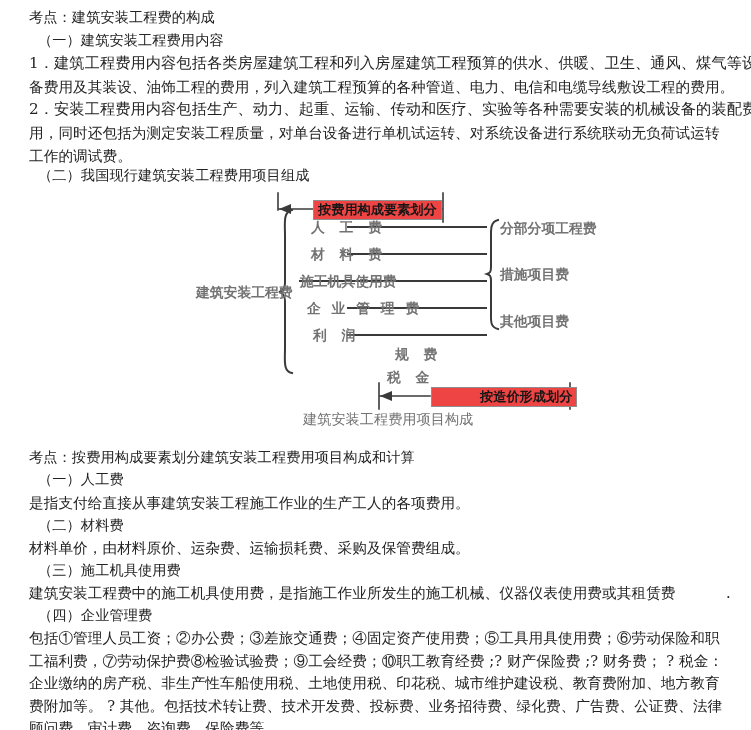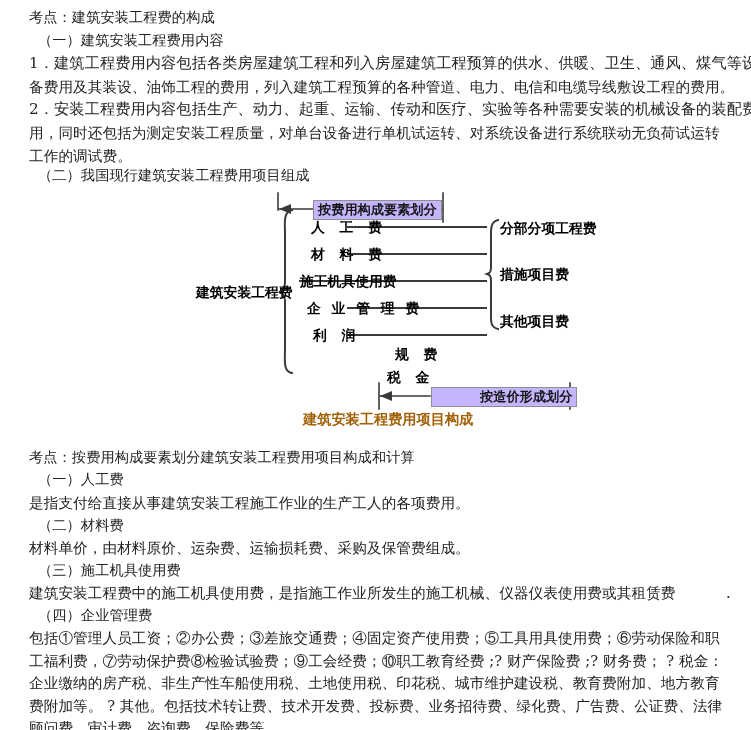--- a/index.html
+++ b/index.html
@@ -40,47 +40,47 @@
     left: 0px;
     top: 183px;
     width: 751px;
     height: 250px;
   }
   #diagram svg { display: block; }
   .d-label {
     position: absolute;
     font-size: 13.8px;
     line-height: 16px;
-    color: #000000;
+    color: #737373;
     white-space: nowrap;
     font-family: "DejaVu Sans", "Liberation Sans", sans-serif;
     font-weight: 700;
   }
   .d-label.spaced { letter-spacing: 5px; }
   .d-label.spaced2 { letter-spacing: 3px; }
   .d-boxlabel {
     position: absolute;
     font-size: 13.2px;
     line-height: 15px;
     color: #161616;
     white-space: nowrap;
     font-family: "DejaVu Sans", "Liberation Sans", sans-serif;
     font-weight: 700;
-    background: #c4b5fd;
+    background: #ef4444;
     border: 1px solid #8e8e8e;
     padding: 1px 4px 2px 4px;
     box-sizing: border-box;
   }
   .d-caption {
     position: absolute;
     font-size: 14.2px;
-    color: #a16207;
+    color: #737373;
     white-space: nowrap;
     font-family: "DejaVu Sans", "Liberation Sans", sans-serif;
-    font-weight: 700;
+    font-weight: 400;
   }
 </style>
 </head>
 <body>
 
 <div class="page">
 
   <div>
     <div class="txt heading" style="left:29px; top:8px;">考点：建筑安装工程费的构成</div>
     <div class="txt heading" style="left:38px; top:31px;">（一）建筑安装工程费用内容</div>

